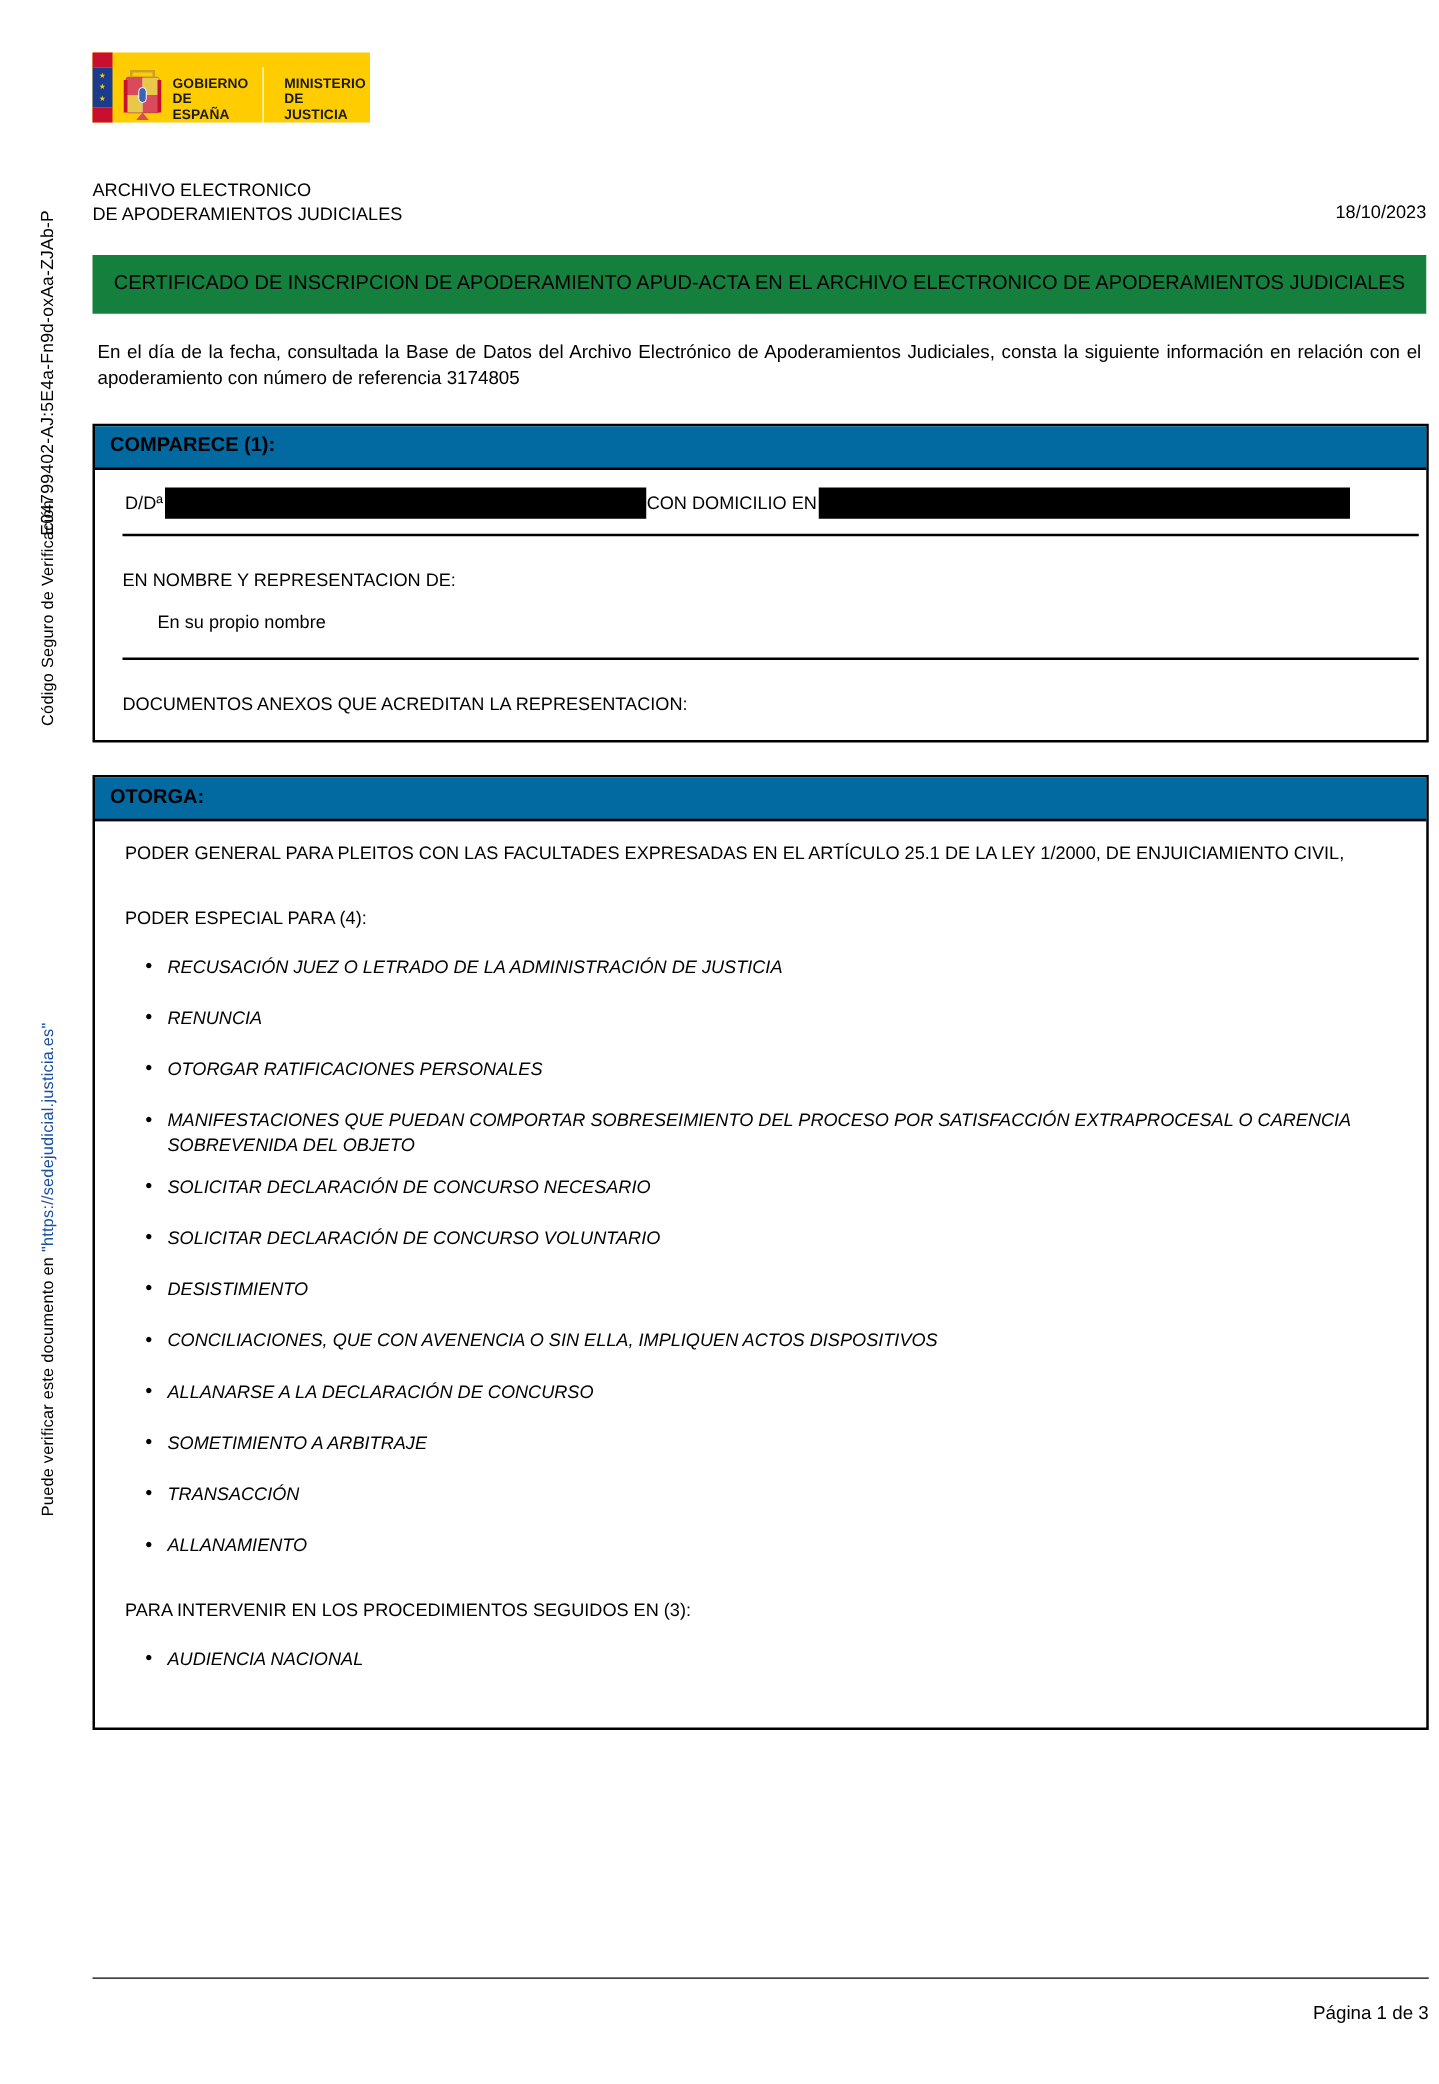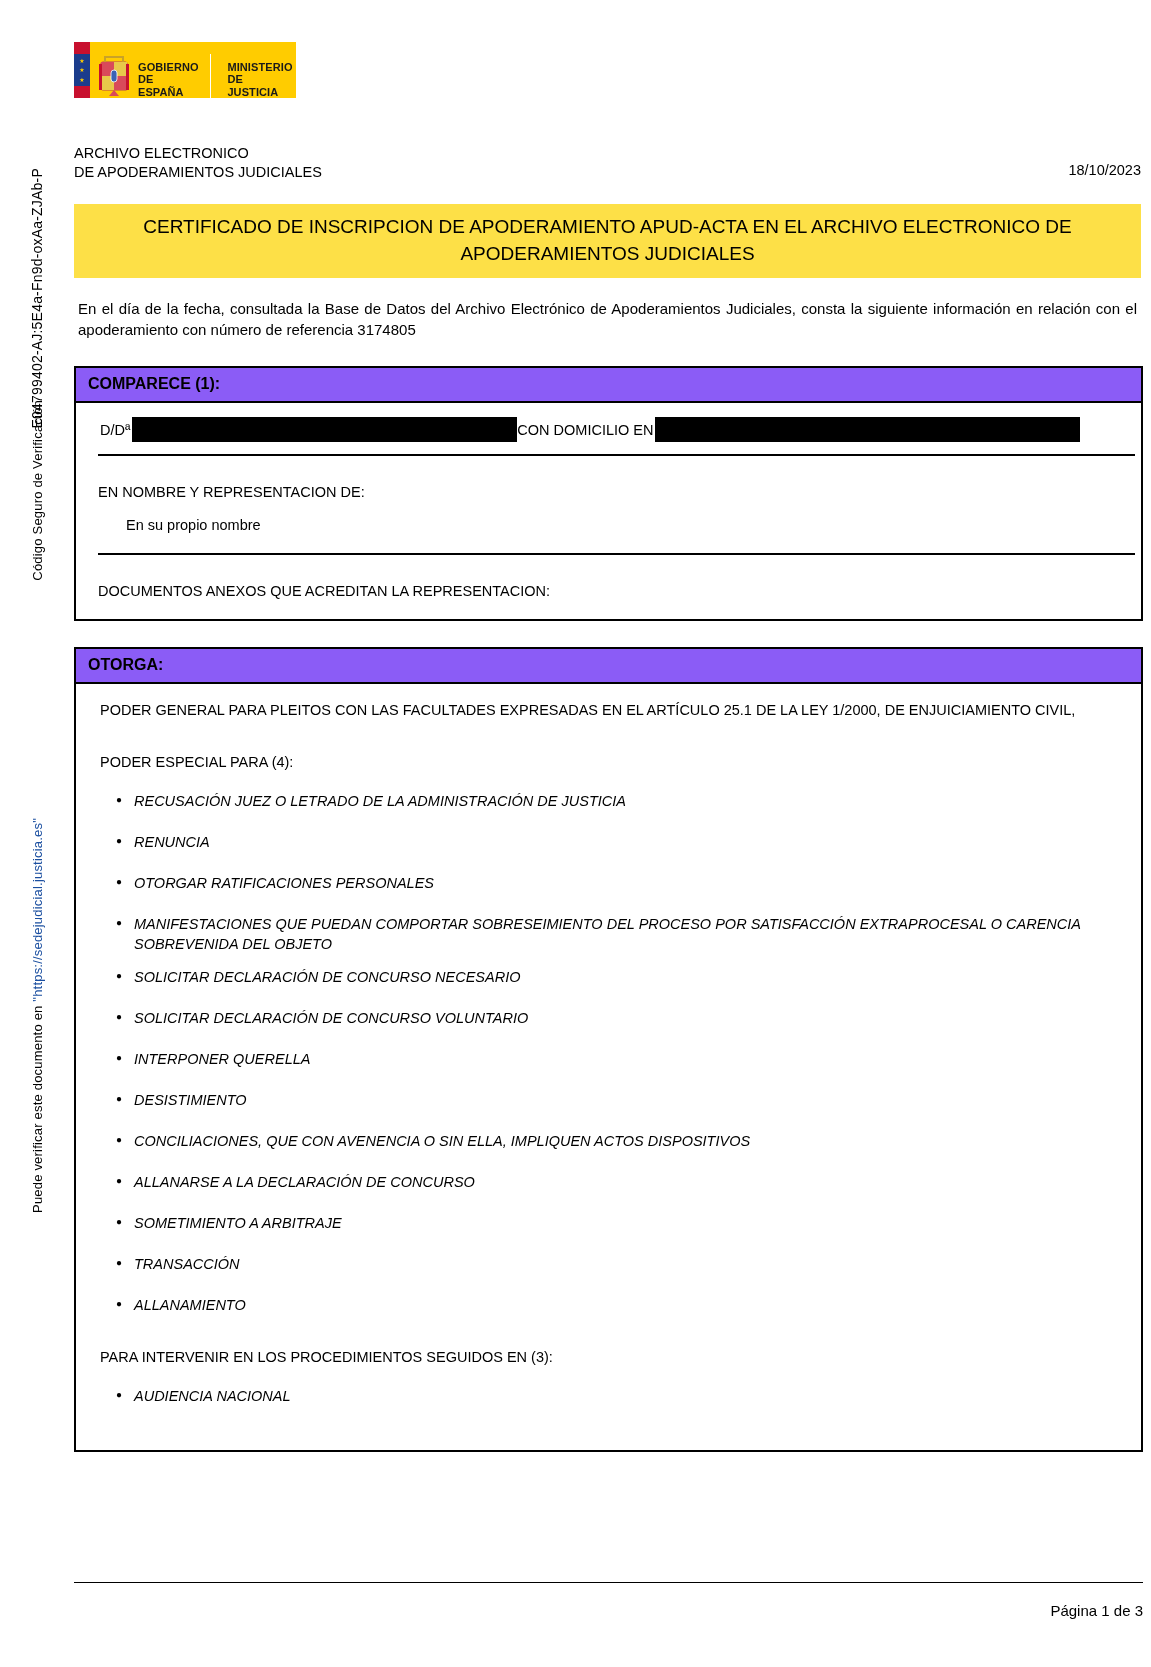--- a/index.html
+++ b/index.html
@@ -139,42 +139,42 @@
   .doc-date {
     position: absolute;
     right: 0;
     top: 18px;
     font-size: 14.5px;
   }
 
   
   .title-banner {
     margin: 16px 10px 0 12px;
-    background: #fde047;
+    background: #15803d;
     text-align: center;
     padding: 9px 10px 11px 10px;
-    font-size: 19px;
+    font-size: 16px;
     line-height: 27px;
   }
 
   
   .intro {
     margin: 20px 14px 0 16px;
     font-size: 15px;
     line-height: 21px;
     text-align: justify;
   }
 
   
   .section {
     margin: 26px 8px 0 12px;
     border: 2px solid #000;
   }
   .section-head {
-    background: #8b5cf6;
+    background: #0369a1;
     border-bottom: 2px solid #000;
     padding: 7px 12px 8px 12px;
     font-size: 16px;
     font-weight: bold;
   }
   .section-body { padding: 0; }
 
   .field-row {
     display: flex;
     align-items: center;
@@ -324,21 +324,20 @@
     <div class="section-body otorga-body">
       <div class="otorga-lead">PODER GENERAL PARA PLEITOS CON LAS FACULTADES EXPRESADAS EN EL ARTÍCULO 25.1 DE LA LEY 1/2000, DE ENJUICIAMIENTO CIVIL,</div>
       <div class="otorga-heading">PODER ESPECIAL PARA (4):</div>
       <ul class="bullets">
         <li>RECUSACIÓN JUEZ O LETRADO DE LA ADMINISTRACIÓN DE JUSTICIA</li>
         <li>RENUNCIA</li>
         <li>OTORGAR RATIFICACIONES PERSONALES</li>
         <li>MANIFESTACIONES QUE PUEDAN COMPORTAR SOBRESEIMIENTO DEL PROCESO POR SATISFACCIÓN EXTRAPROCESAL O CARENCIA SOBREVENIDA DEL OBJETO</li>
         <li class="tight">SOLICITAR DECLARACIÓN DE CONCURSO NECESARIO</li>
         <li>SOLICITAR DECLARACIÓN DE CONCURSO VOLUNTARIO</li>
-        <li>INTERPONER QUERELLA</li>
         <li>DESISTIMIENTO</li>
         <li>CONCILIACIONES, QUE CON AVENENCIA O SIN ELLA, IMPLIQUEN ACTOS DISPOSITIVOS</li>
         <li>ALLANARSE A LA DECLARACIÓN DE CONCURSO</li>
         <li>SOMETIMIENTO A ARBITRAJE</li>
         <li>TRANSACCIÓN</li>
         <li>ALLANAMIENTO</li>
       </ul>
       <div class="otorga-heading">PARA INTERVENIR EN LOS PROCEDIMIENTOS SEGUIDOS EN (3):</div>
       <ul class="bullets">
         <li>AUDIENCIA NACIONAL</li>

